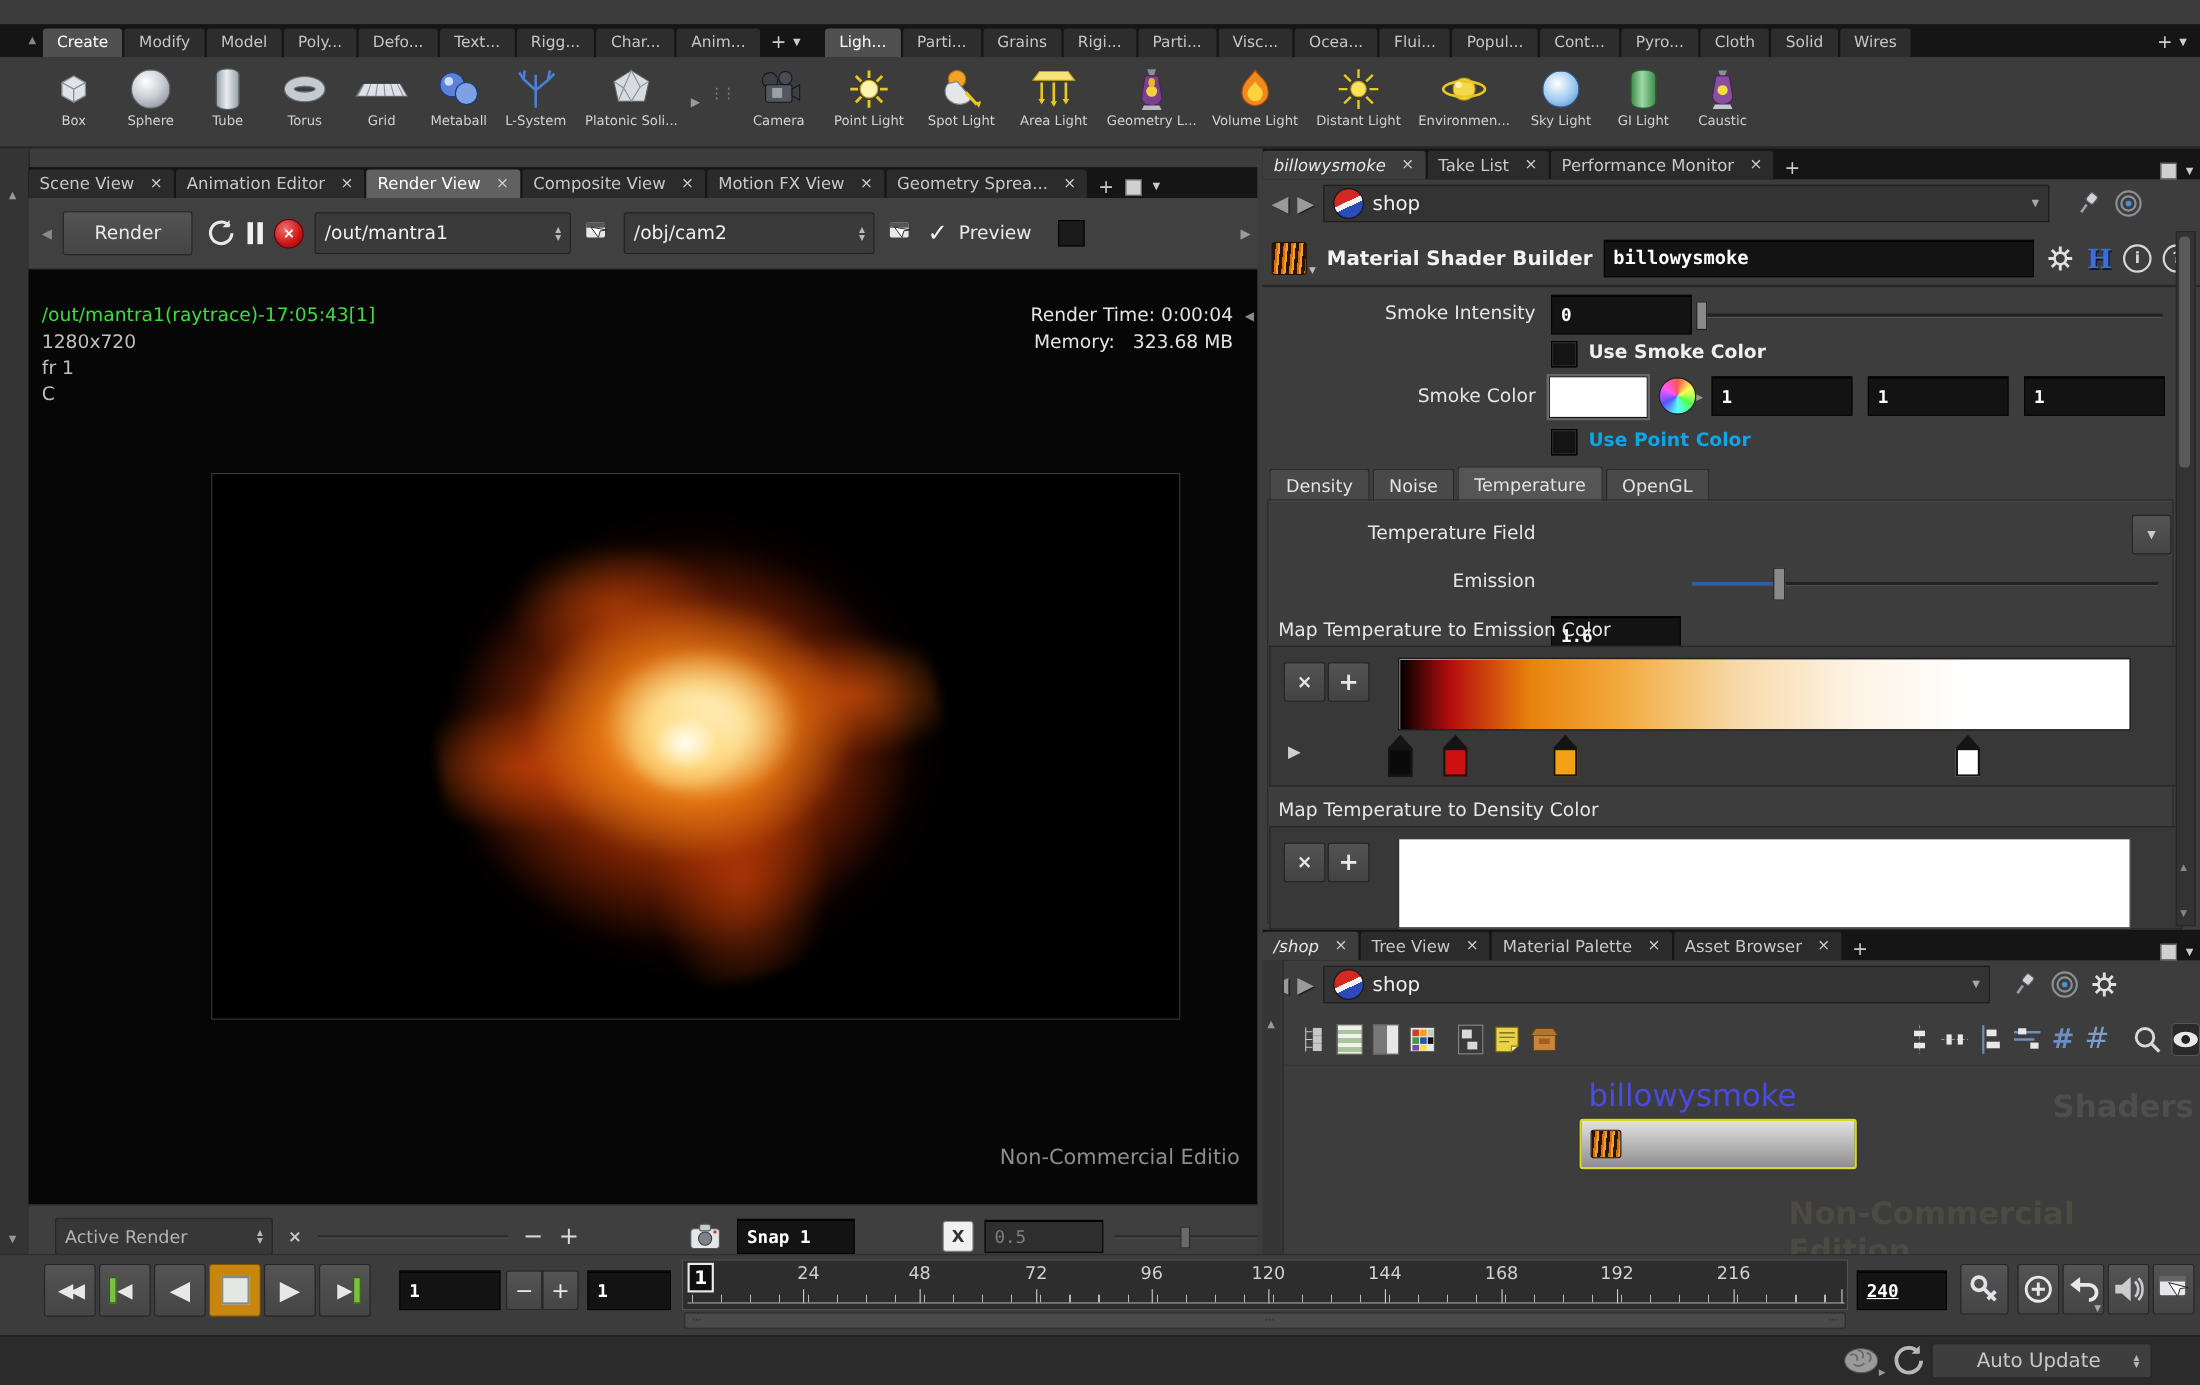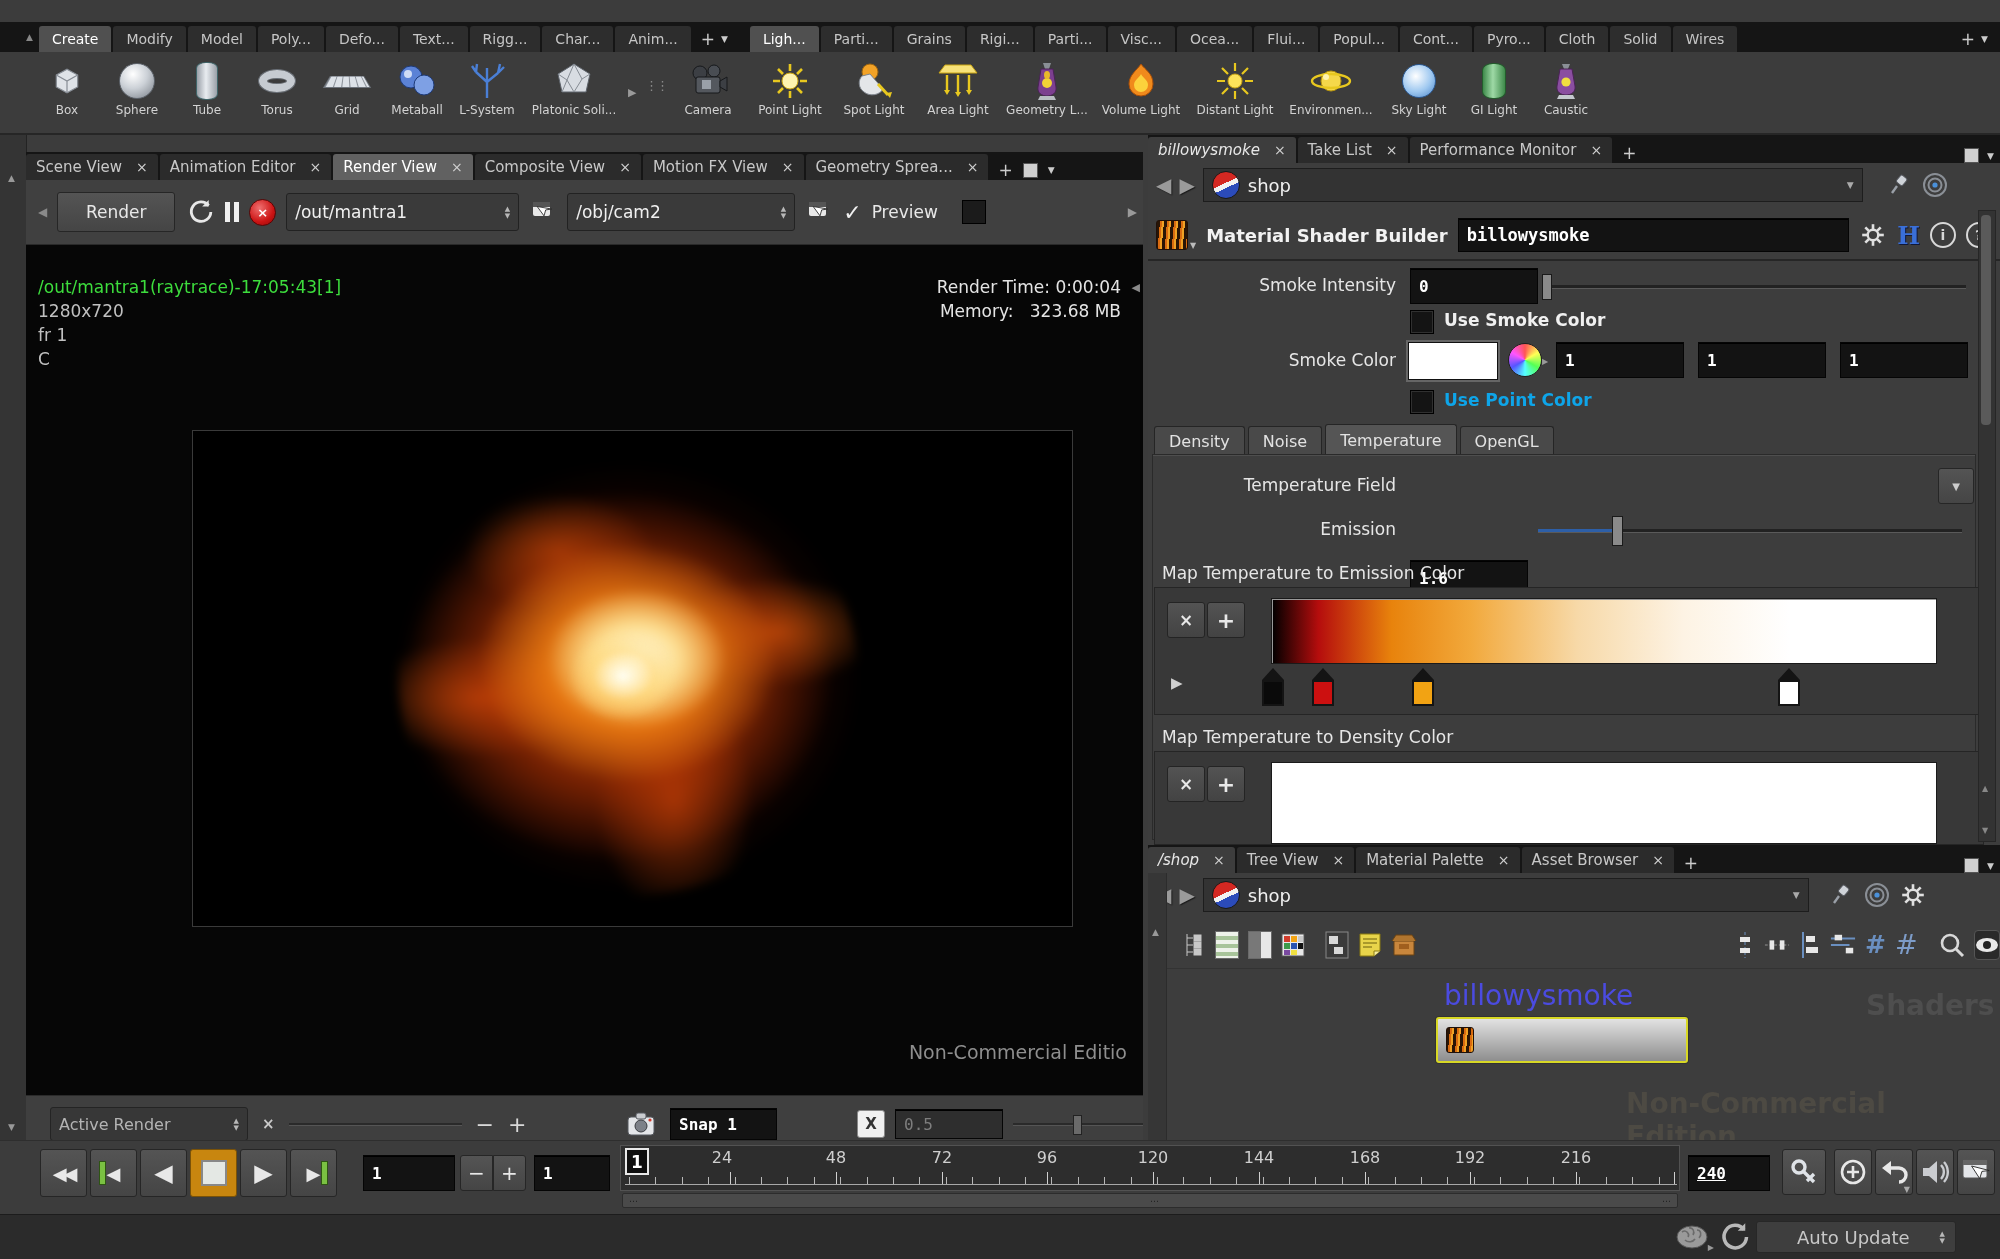--- a/index.html
+++ b/index.html
@@ -738,21 +738,21 @@
     </div>
     <div class="fld abs" style="left:363px;top:14px;width:92px;height:36px;">1</div>
     <div class="row abs" style="left:460px;top:14px;">
       <div class="btn" style="width:33px;height:36px;font-size:20px;border-radius:3px 0 0 3px;">−</div>
       <div class="btn" style="width:33px;height:36px;font-size:20px;border-radius:0 3px 3px 0;">+</div>
     </div>
     <div class="fld abs" style="left:534px;top:14px;width:76px;height:36px;">1</div>
 
     <div class="abs" style="left:620px;top:4px;width:1060px;height:46px;background:#2d2d2d;border:1px solid #525252;box-sizing:border-box;">
       <div style="position:absolute;left:4px;top:2px;width:24px;height:27px;background:#0e0e0e;border:2px solid #e8e8e8;color:#fff;font-weight:bold;font-size:17px;display:flex;align-items:center;justify-content:center;box-sizing:border-box;">1</div>
-      <span class="ticklbl" style="left:101px;">24</span>
+      <span class="ticklbl" style="left:114px;">24</span>
       <span class="ticklbl" style="left:215px;">48</span>
       <span class="ticklbl" style="left:321px;">72</span>
       <span class="ticklbl" style="left:426px;">96</span>
       <span class="ticklbl" style="left:532px;">120</span>
       <span class="ticklbl" style="left:638px;">144</span>
       <span class="ticklbl" style="left:744px;">168</span>
       <span class="ticklbl" style="left:849px;">192</span>
       <span class="ticklbl" style="left:955px;">216</span>
       <div style="position:absolute;left:8px;top:31px;width:1046px;height:7px;background:repeating-linear-gradient(90deg,#b8b8b8 0 1px,transparent 1px 26.4px);"></div>
       <div class="tick" style="left:109px;top:26px;height:13px;"></div>

